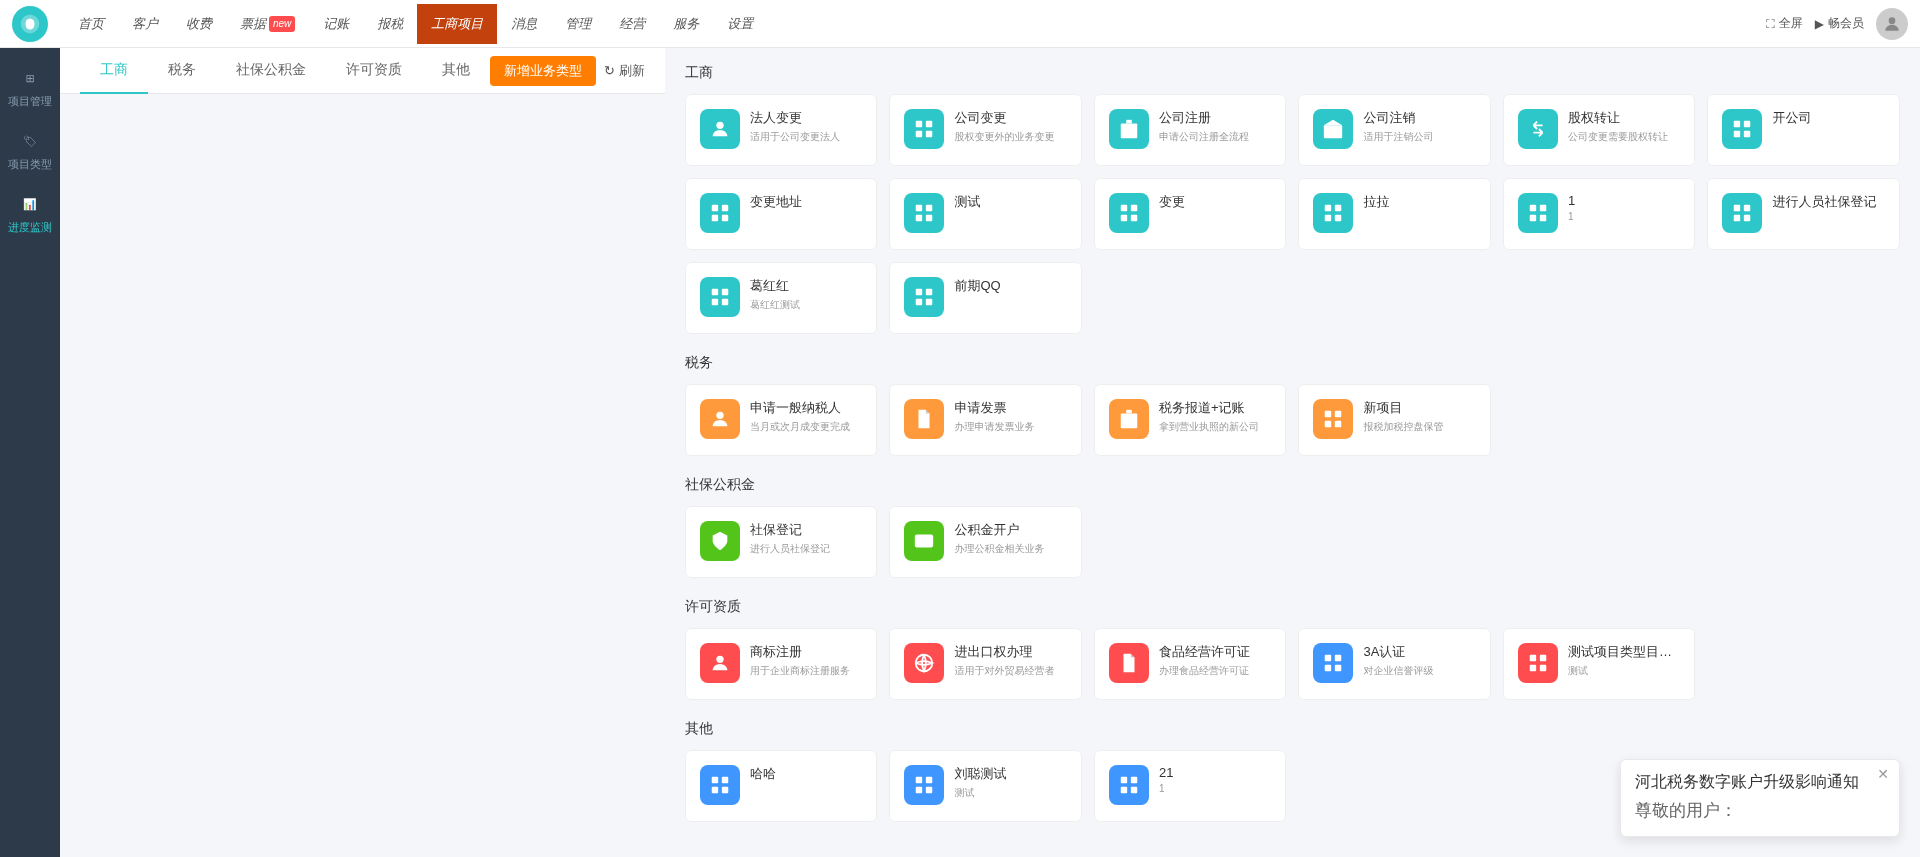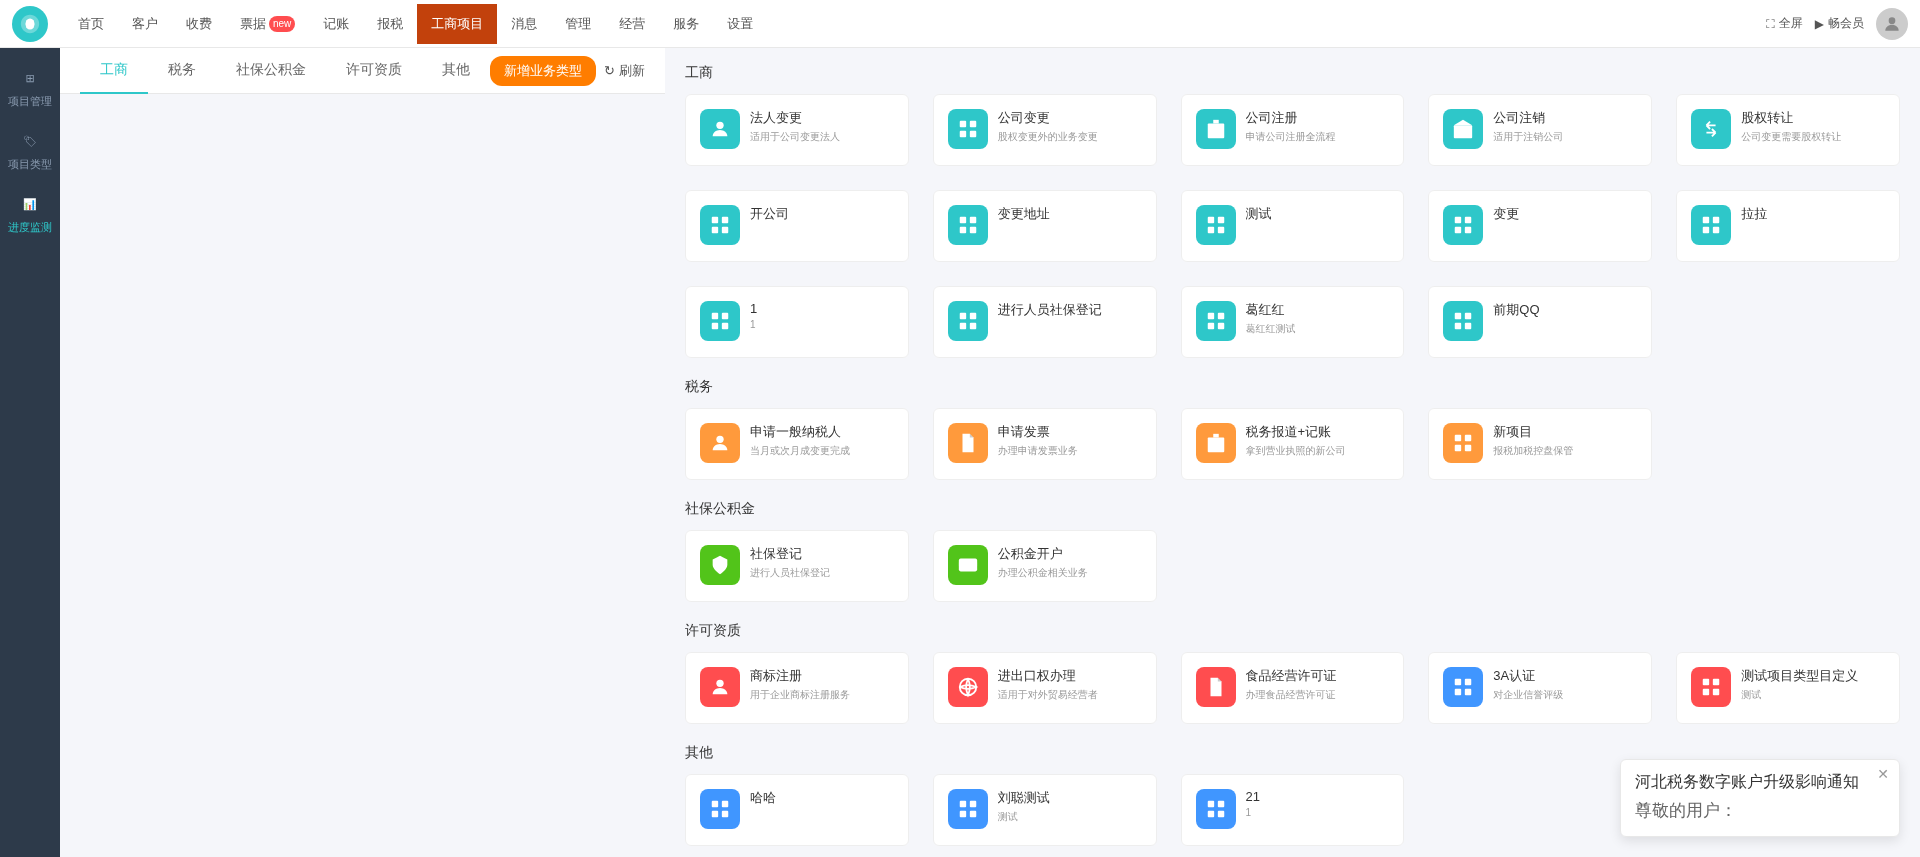--- a/index.html
+++ b/index.html
@@ -30,31 +30,32 @@
     .nav-item {
       padding: 0 14px;
       height: 40px;
       display: flex;
       align-items: center;
       cursor: pointer;
       font-size: 13px;
       color: #555;
       position: relative;
       white-space: nowrap;
+      font-style: italic;
     }
     .nav-item.active {
       background: #c2410c;
       color: #fff;
     }
     .nav-badge {
       background: #ff4d4f;
       color: #fff;
       font-size: 10px;
       padding: 1px 4px;
-      border-radius: 8px;
+      border-radius: 3px;
       margin-left: 3px;
       line-height: 1.4;
     }
     .nav-right {
       display: flex;
       align-items: center;
       gap: 12px;
       margin-left: auto;
     }
     .nav-right-item {
@@ -137,21 +138,21 @@
     .tab.active {
       color: #2ec7c9;
       border-bottom: 2px solid #2ec7c9;
     }
     .tab-actions { display: flex; gap: 8px; align-items: center; }
     .btn-add {
       background: #ff7d00;
       color: #fff;
       border: none;
       padding: 6px 14px;
-      border-radius: 12px;
+      border-radius: 4px;
       cursor: pointer;
       font-size: 13px;
     }
     .btn-refresh {
       background: none;
       border: none;
       cursor: pointer;
       color: #555;
       font-size: 13px;
       display: flex; align-items: center; gap: 4px;
@@ -171,21 +172,21 @@
       font-weight: 500;
       margin-bottom: 12px;
       margin-top: 8px;
     }
     .section-title:first-child { margin-top: 0; }
 
     
     .cards-grid {
       display: grid;
       grid-template-columns: repeat(auto-fill, minmax(185px, 1fr));
-      gap: 24px;
+      gap: 12px;
       margin-bottom: 20px;
     }
 
     .card {
       background: #fff;
       border-radius: 6px;
       padding: 14px 14px;
       display: flex;
       align-items: flex-start;
       gap: 10px;

